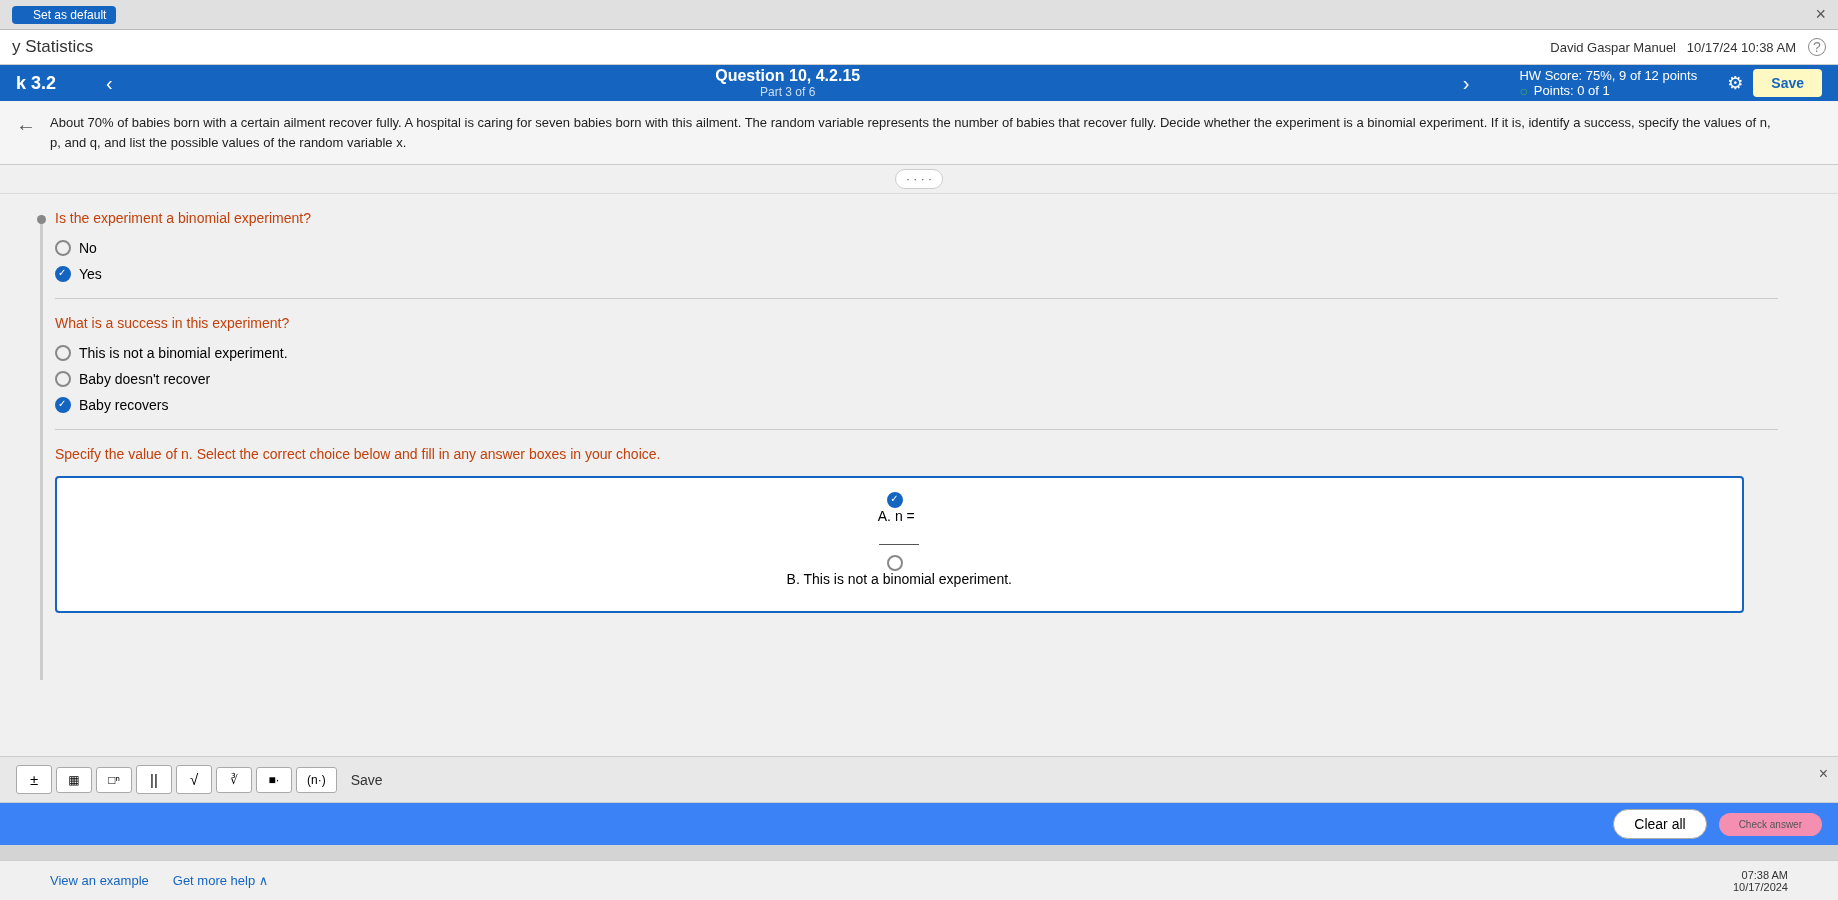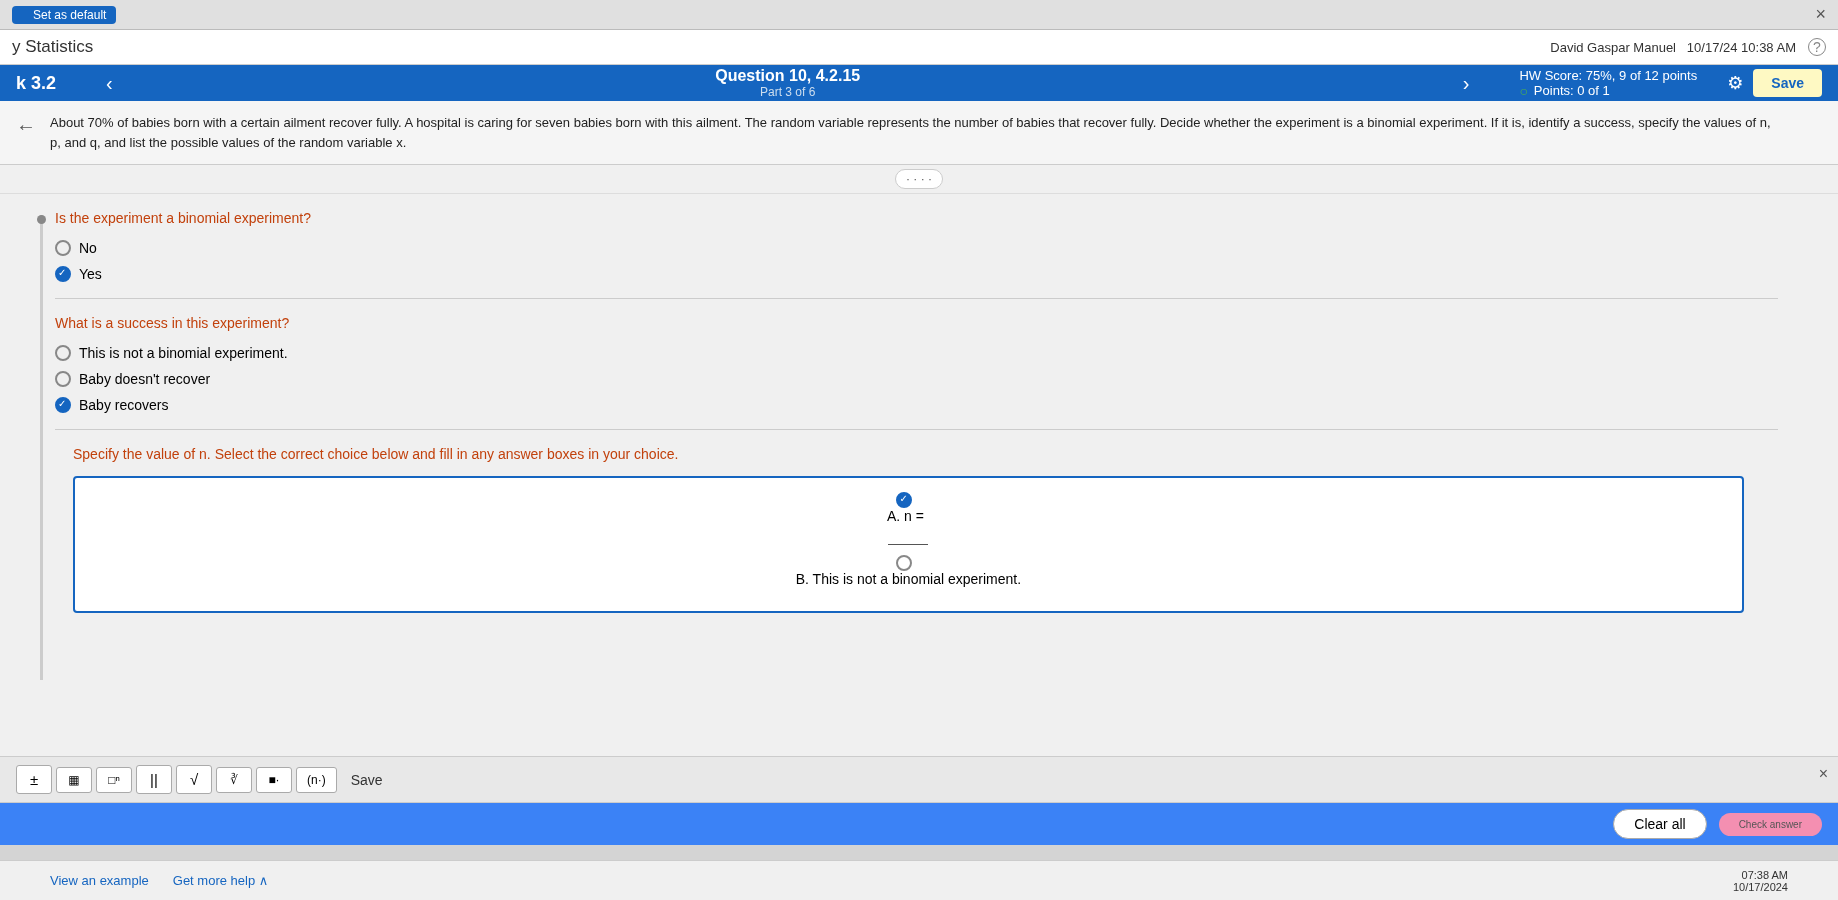--- a/index.html
+++ b/index.html
@@ -361,21 +361,21 @@
         <span>Baby doesn't recover</span>
       </div>
       <div class="radio-option">
         <span class="check-mark-radio"></span>
         <span>Baby recovers</span>
       </div>
     </div>
 
     <hr class="section-divider">
 
-    <div class="question-block" style="margin-top:16px;margin-left:18px;">
+    <div class="question-block" style="margin-top:16px;">
       <div class="question-text">Specify the value of n. Select the correct choice below and fill in any answer boxes in your choice.</div>
 
       <div class="answer-box-area" style="width:98%;">
 
         <div class="option-row">
           <span class="check-mark-radio"></span>
           <span style="margin-right:6px;">A.  n =</span>
           <input type="text" class="answer-input" value="" style="">
         </div>
 

